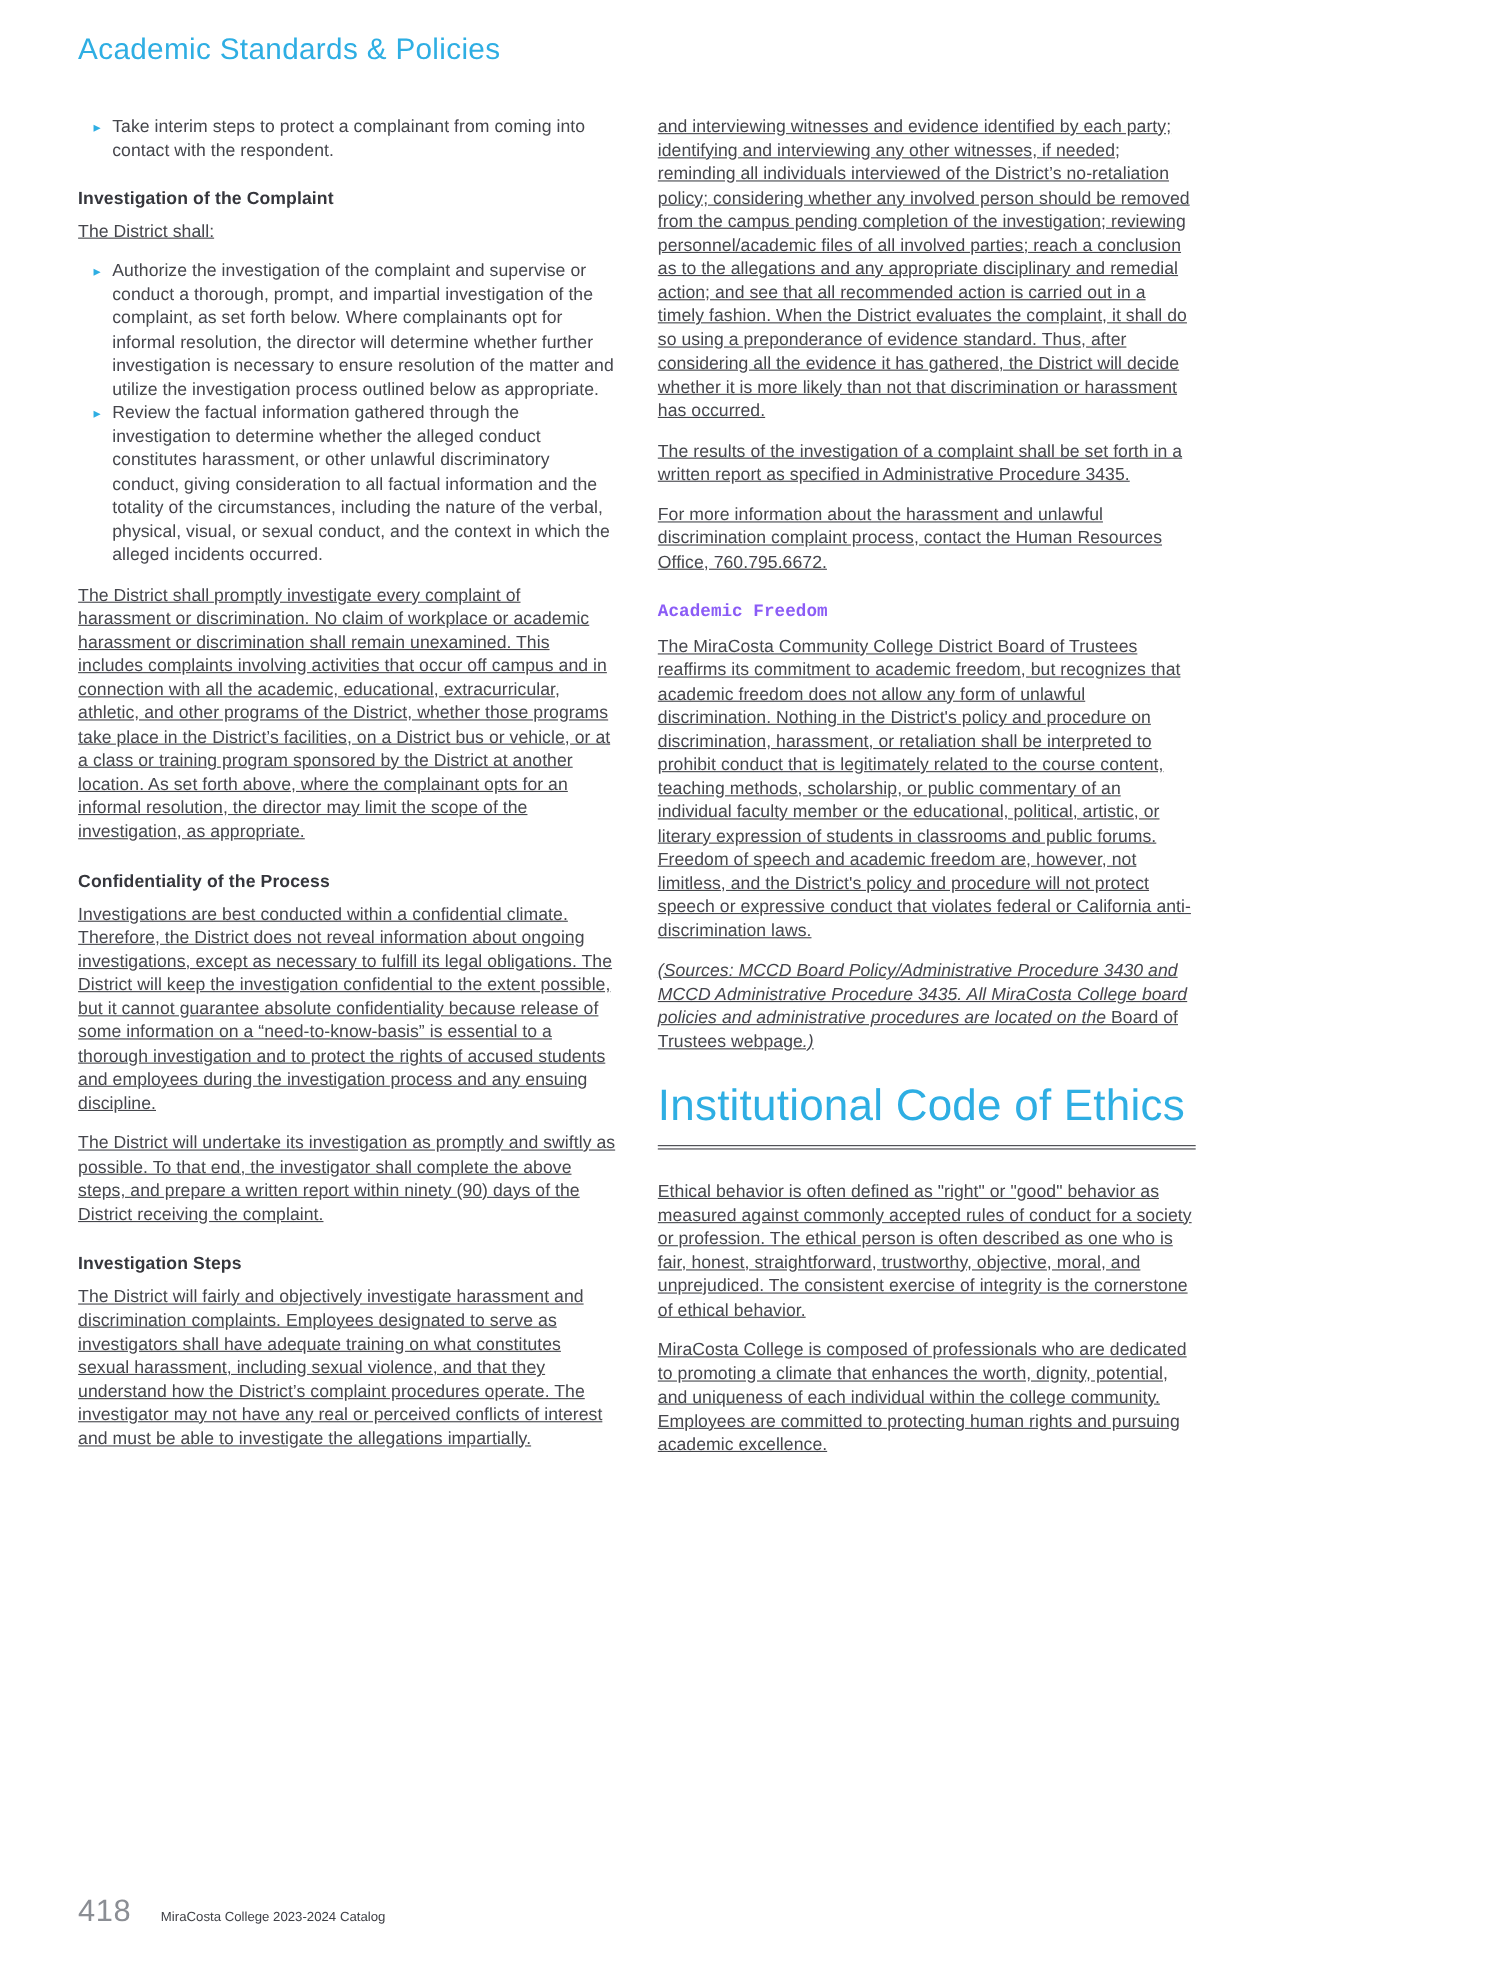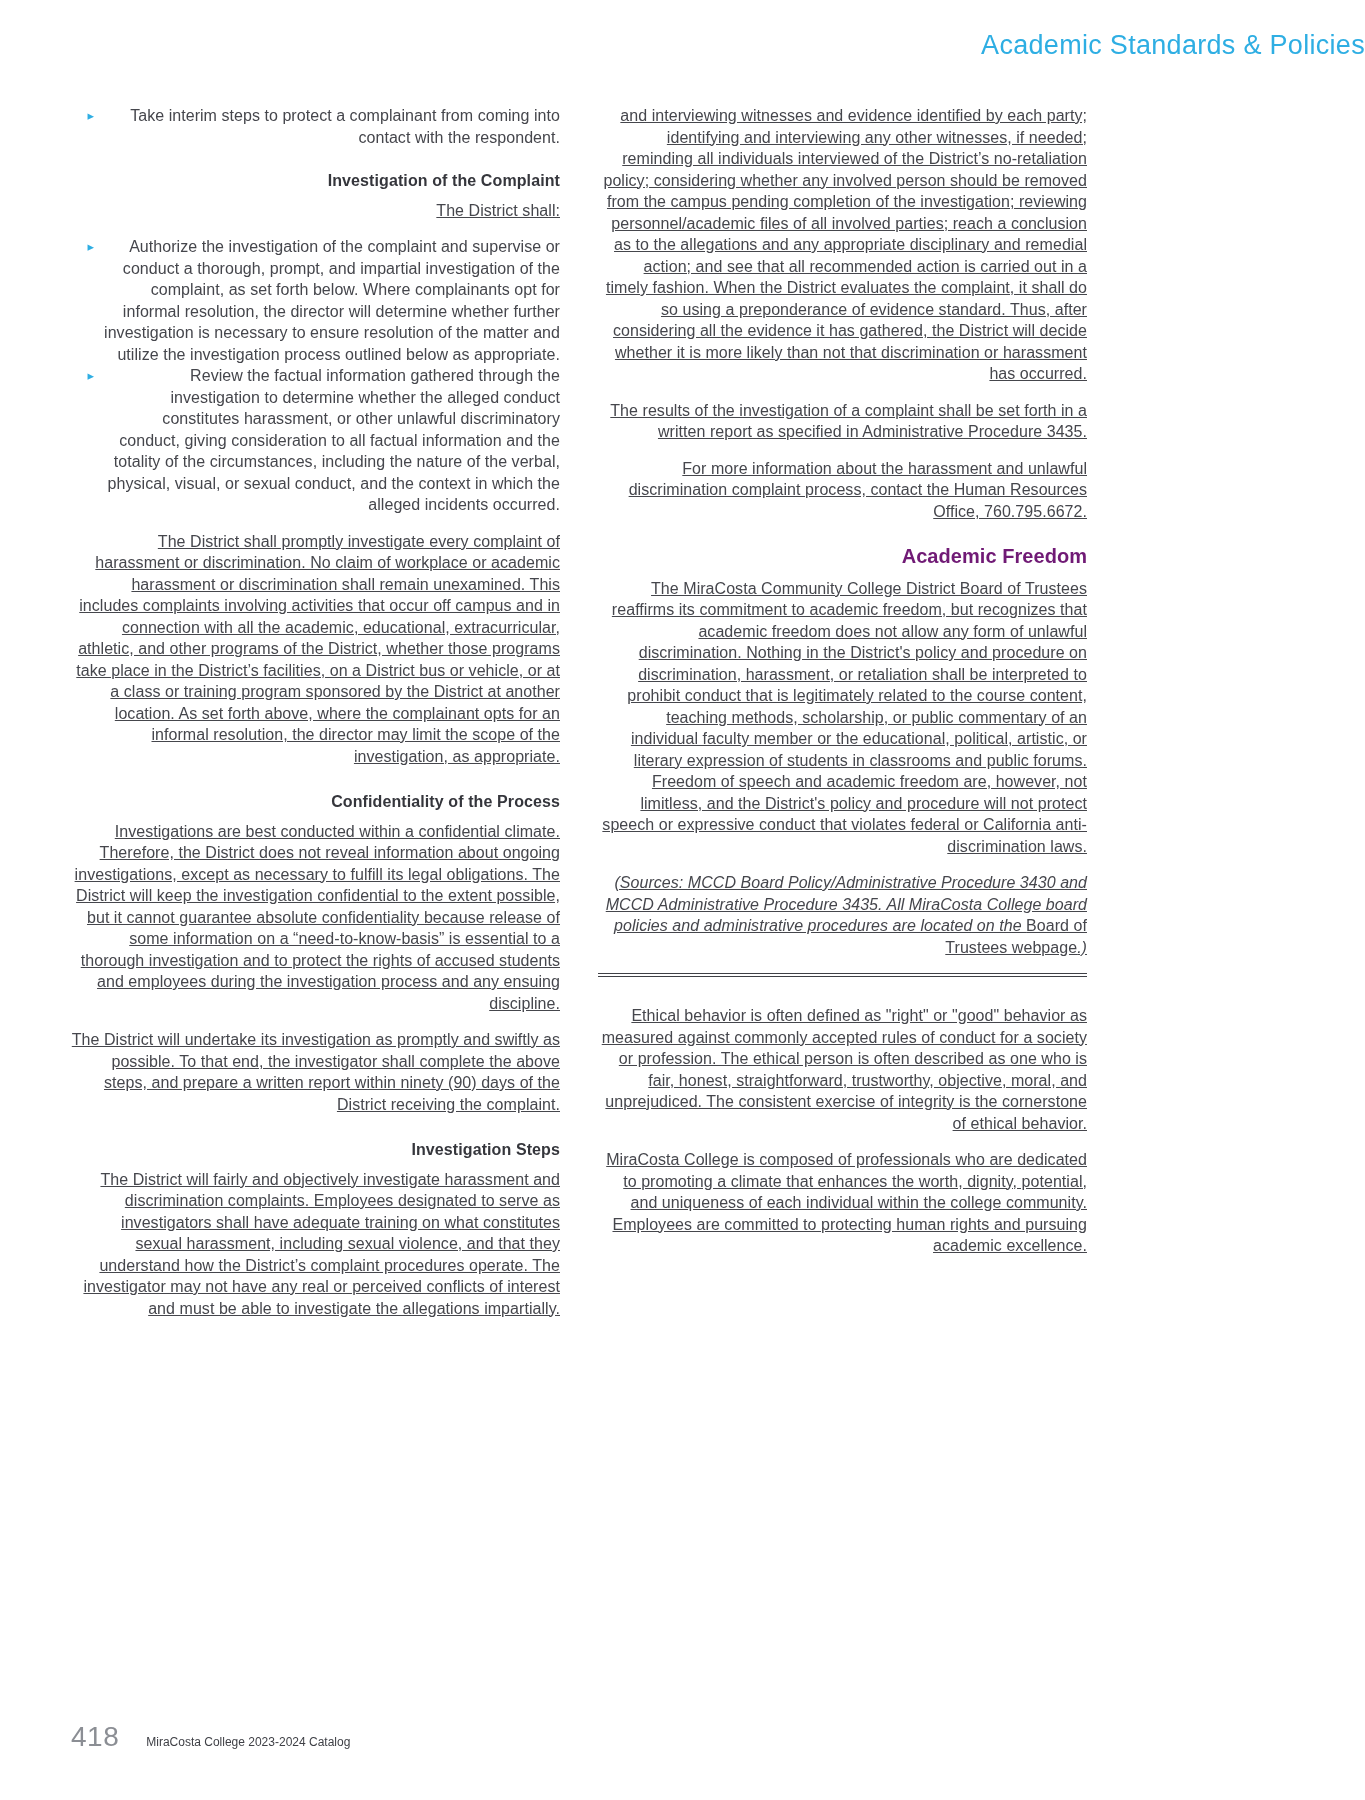--- a/index.html
+++ b/index.html
@@ -10,21 +10,20 @@
     position: relative;
     font-family: "Liberation Sans", sans-serif;
     color: #45464c;
     overflow: hidden;
   }
   .page {
     padding: 30px 0 0 71px;
     width: 1365px;
     height: 1793px;
     position: relative;
-    text-align: right;
   }
   .page-title {
     color: #2eaee3;
     font-size: 27px;
     font-weight: normal;
     letter-spacing: 0.3px;
     margin-bottom: 44px;
   }
   .columns {
     display: flex;
@@ -39,24 +38,25 @@
   .col p { margin: 0 0 15px 0; text-decoration: underline; }
   .h2 {
     font-size: 16px;
     font-weight: bold;
     color: #35363c;
     margin: 24px 0 8px 0;
     letter-spacing: 0.1px;
   }
   .h2.first { margin-top: 22px; }
   .h2-accent {
-    font-size: 20px;
+    font-size: 16px;
     font-weight: bold;
-    color: #701a75;
+    color: #8b5cf6;
     margin: 24px 0 10px 0;
+    font-family: Liberation Mono, monospace;
   }
   .h1-accent {
     font-size: 40px;
     line-height: 47px;
     font-weight: normal;
     color: #2eaee3;
     margin: 24px 0 12px 0;
     letter-spacing: 0.2px;
   }
   .rule {
@@ -151,20 +151,21 @@
 
       <p>and interviewing witnesses and evidence identified by each party; identifying and interviewing any other witnesses, if needed; reminding all individuals interviewed of the District’s no-retaliation policy; considering whether any involved person should be removed from the campus pending completion of the investigation; reviewing personnel/academic files of all involved parties; reach a conclusion as to the allegations and any appropriate disciplinary and remedial action; and see that all recommended action is carried out in a timely fashion. When the District evaluates the complaint, it shall do so using a preponderance of evidence standard. Thus, after considering all the evidence it has gathered, the District will decide whether it is more likely than not that discrimination or harassment has occurred.</p>
       <p>The results of the investigation of a complaint shall be set forth in a written report as specified in Administrative Procedure 3435.</p>
       <p>For more information about the harassment and unlawful discrimination complaint process, contact the Human Resources Office, 760.795.6672.</p>
 
       <h2 class="h2-accent">Academic Freedom</h2>
       <p>The MiraCosta Community College District Board of Trustees reaffirms its commitment to academic freedom, but recognizes that academic freedom does not allow any form of unlawful discrimination. Nothing in the District's policy and procedure on discrimination, harassment, or retaliation shall be interpreted to prohibit conduct that is legitimately related to the course content, teaching methods, scholarship, or public commentary of an individual faculty member or the educational, political, artistic, or literary expression of students in classrooms and public forums. Freedom of speech and academic freedom are, however, not limitless, and the District's policy and procedure will not protect speech or expressive conduct that violates federal or California anti-discrimination laws.</p>
 
       <p class="sources"><span>(Sources: MCCD Board Policy/Administrative Procedure 3430 and MCCD Administrative Procedure 3435. All MiraCosta College board policies and administrative procedures are located on the </span><span class="plain">Board of Trustees webpage</span><span>.)</span></p>
 
+      <h1 class="h1-accent">Institutional Code of Ethics</h1>
       <div class="rule"></div>
 
       <p>Ethical behavior is often defined as "right" or "good" behavior as measured against commonly accepted rules of conduct for a society or profession. The ethical person is often described as one who is fair, honest, straightforward, trustworthy, objective, moral, and unprejudiced. The consistent exercise of integrity is the cornerstone of ethical behavior.</p>
       <p>MiraCosta College is composed of professionals who are dedicated to promoting a climate that enhances the worth, dignity, potential, and uniqueness of each individual within the college community. Employees are committed to protecting human rights and pursuing academic excellence.</p>
 
     </div>
 
   </div>
 
   <div class="footer">

